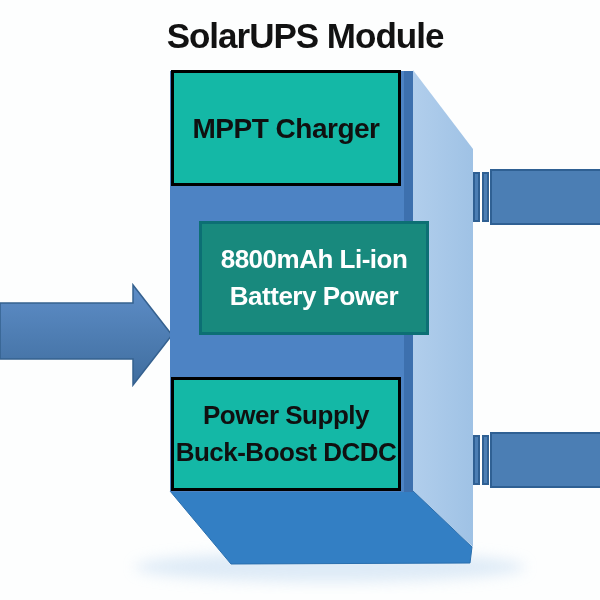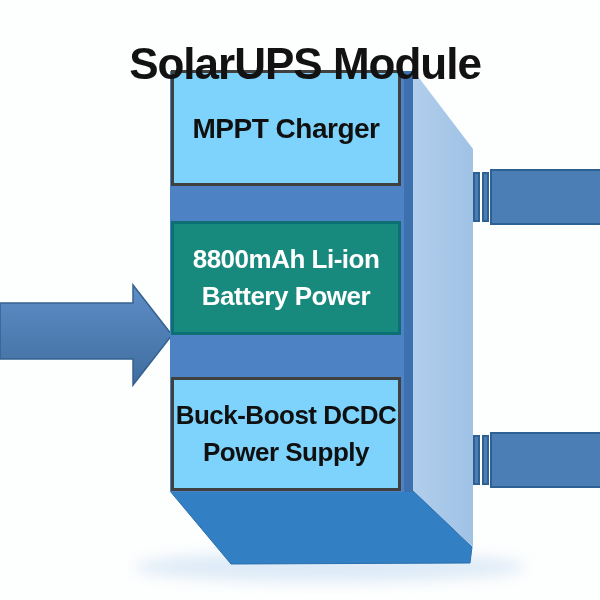--- a/index.html
+++ b/index.html
@@ -7,47 +7,47 @@
     width:600px;height:600px;
     background:#fdfefe;
     font-family:"Liberation Sans", sans-serif;
     overflow:hidden;
   }
   .canvas{position:relative;width:600px;height:600px;overflow:hidden;}
   .layer-svg{position:absolute;left:0;top:0;z-index:1;}
 
   .page-title{
     position:absolute;left:105px;top:16px;width:400px;z-index:4;
-    text-align:center;font-size:44px;font-weight:bold;color:#121212;
+    text-align:center;font-size:35px;font-weight:bold;color:#121212;
     letter-spacing:-1px;
-    margin-top:23px;
   }
 
   .front-face{
     position:absolute;left:170px;top:71px;width:243px;height:421px;
     background:#4d83c4;
     box-shadow:inset -9px 0 0 #3d70ae;
     z-index:2;
   }
 
   .panel{
     position:absolute;left:171px;width:230px;height:114px;z-index:3;
     box-sizing:border-box;
     display:flex;flex-direction:column;align-items:center;justify-content:center;
     text-align:center;font-weight:bold;letter-spacing:-0.5px;
   }
   .panel-cyan{
-    background:#7dd3fc;
-    border:3px solid #404040;
+    background:#14b8a6;
+    border:3px solid #000000;
     color:#101010;
   }
   .panel-teal{
     background:#18897d;
     border:3px solid #0c6f74;
     color:#ffffff;
+    margin-left:28px;
   }
   .panel .line{display:block;line-height:37px;}
   .panel-mppt{top:70px;height:116px;font-size:28px;}
   .panel-battery{top:221px;font-size:26px;}
   .panel-dcdc{top:377px;font-size:26px;}
 
   .connector{position:absolute;z-index:2;background:#4b7eb4;box-sizing:border-box;border:2px solid #2f6093;}
   .pin{width:7px;height:50px;}
   .cable{width:115px;height:56px;}
 
@@ -94,22 +94,22 @@
   <div class="panel panel-cyan panel-mppt">
     <span class="line">MPPT Charger</span>
   </div>
 
   <div class="panel panel-teal panel-battery">
     <span class="line">8800mAh Li-ion</span>
     <span class="line">Battery Power</span>
   </div>
 
   <div class="panel panel-cyan panel-dcdc">
+    <span class="line">Power Supply</span>
     <span class="line">Buck-Boost DCDC</span>
-    <span class="line">Power Supply</span>
   </div>
 
   <div class="connector pin pin-t1"></div>
   <div class="connector pin pin-t2"></div>
   <div class="connector cable cable-t"></div>
 
   <div class="connector pin pin-b1"></div>
   <div class="connector pin pin-b2"></div>
   <div class="connector cable cable-b"></div>
 

